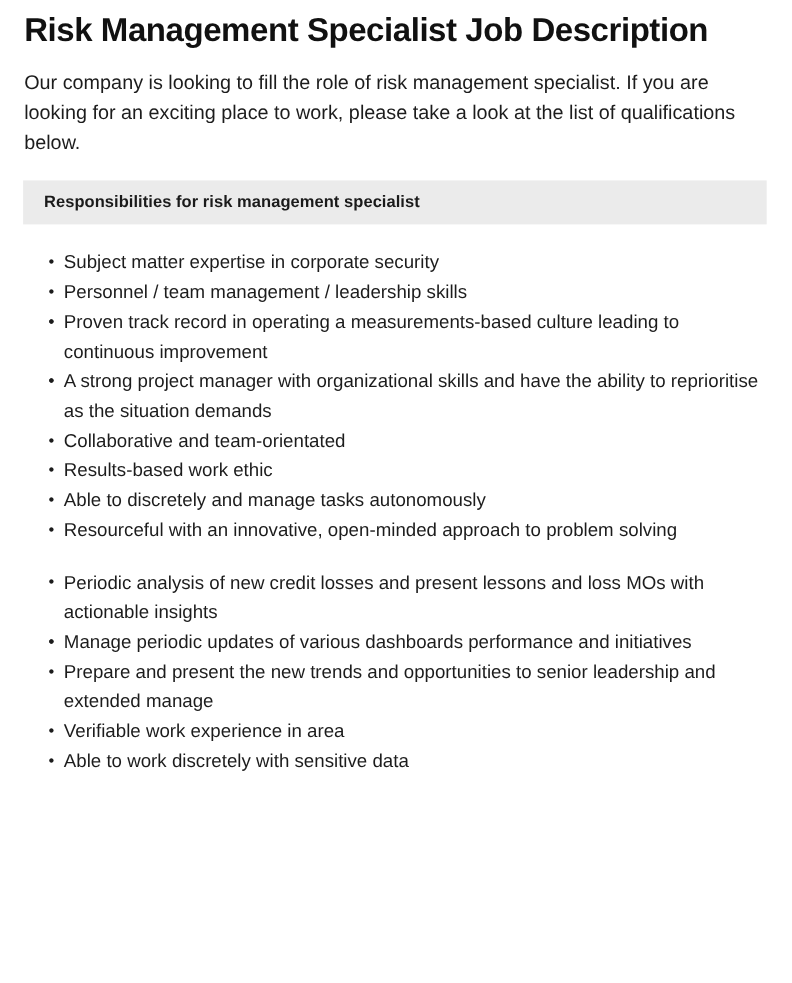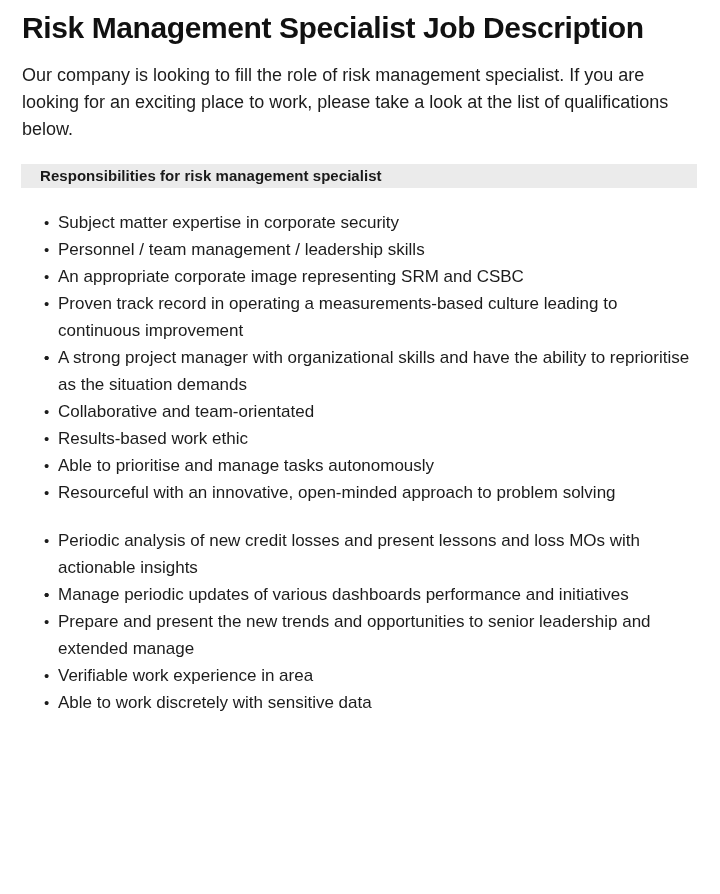--- a/index.html
+++ b/index.html
@@ -43,21 +43,21 @@
     color: #1c1c1c;
   }
 
   .section {
     margin: 0;
     padding: 0;
   }
 
   .section-header {
     margin: 21px 23px 0 21px;
-    height: 24px;
+    height: 40px;
     display: flex;
     align-items: center;
     background: #ebebeb;
     box-sizing: border-box;
     padding: 0 0 0 19px;
   }
 
   .section-header-title {
     font-size: 15px;
     line-height: 20px;
@@ -110,27 +110,27 @@
 
   <p class="intro">Our company is looking to fill the role of risk management specialist. If you are looking for an exciting place to work, please take a look at the list of qualifications below.</p>
 
   <section class="section">
     <div class="section-header">
       <span class="section-header-title">Responsibilities for risk management specialist</span>
     </div>
     <ul class="items" id="responsibilities-list">
         <li><span class="bullet">•</span><span>Subject matter expertise in corporate security</span></li>
         <li><span class="bullet">•</span><span>Personnel / team management / leadership skills</span></li>
-        <li><span class="bullet">•</span><span>An appropriate corporate image representing SRM and CSBC</span></li>
+        <li><span class="bullet">•</span></li>
         <li><span class="bullet">•</span><span>Proven track record in operating a measurements-based culture leading to continuous improvement</span></li>
         <li><span class="bullet">•</span></li>
         <li><span class="bullet">•</span><span>A strong project manager with organizational skills and have the ability to reprioritise as the situation demands</span></li>
         <li><span class="bullet">•</span><span>Collaborative and team-orientated</span></li>
         <li><span class="bullet">•</span><span>Results-based work ethic</span></li>
-        <li><span class="bullet">•</span><span>Able to prioritise and manage tasks autonomously</span></li>
+        <li><span class="bullet">•</span><span>Able to discretely and manage tasks autonomously</span></li>
         <li><span class="bullet">•</span><span>Resourceful with an innovative, open-minded approach to problem solving</span></li>
       </ul>
   </section>
 
   <section class="section">
     <ul class="items" id="qualifications-list">
         <li><span class="bullet">•</span><span>Periodic analysis of new credit losses and present lessons and loss MOs with actionable insights</span></li>
         <li><span class="bullet">•</span></li>
         <li><span class="bullet">•</span><span>Manage periodic updates of various dashboards performance and initiatives</span></li>
         <li><span class="bullet">•</span><span>Prepare and present the new trends and opportunities to senior leadership and extended manage</span></li>

